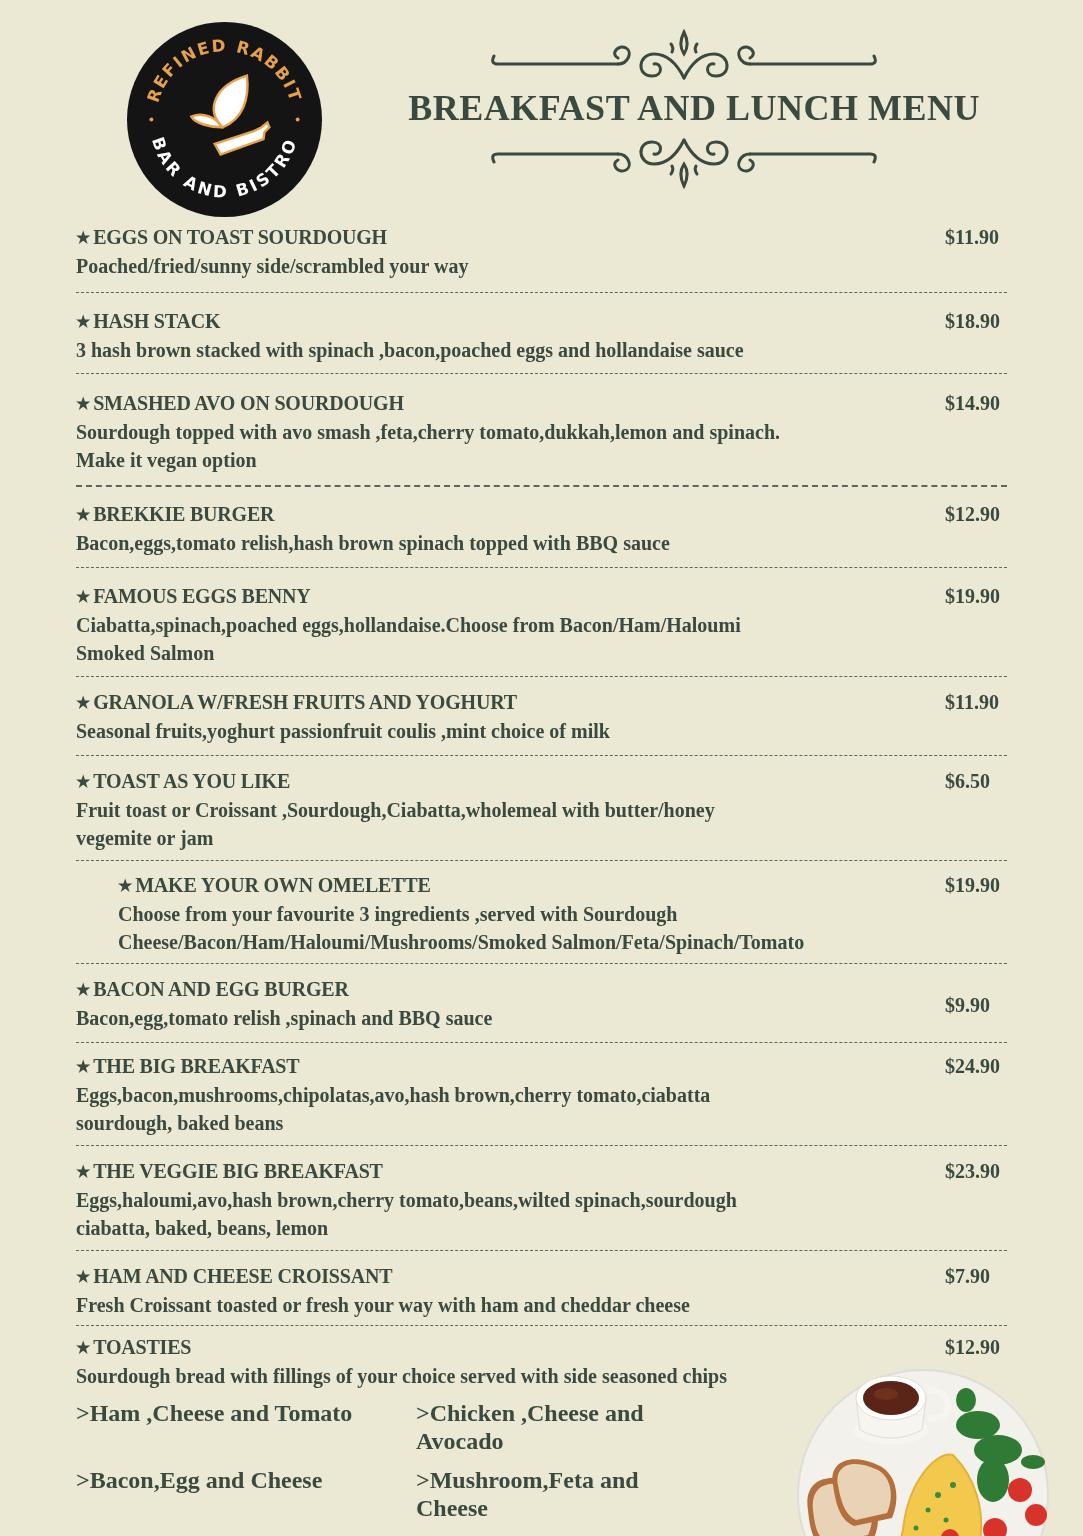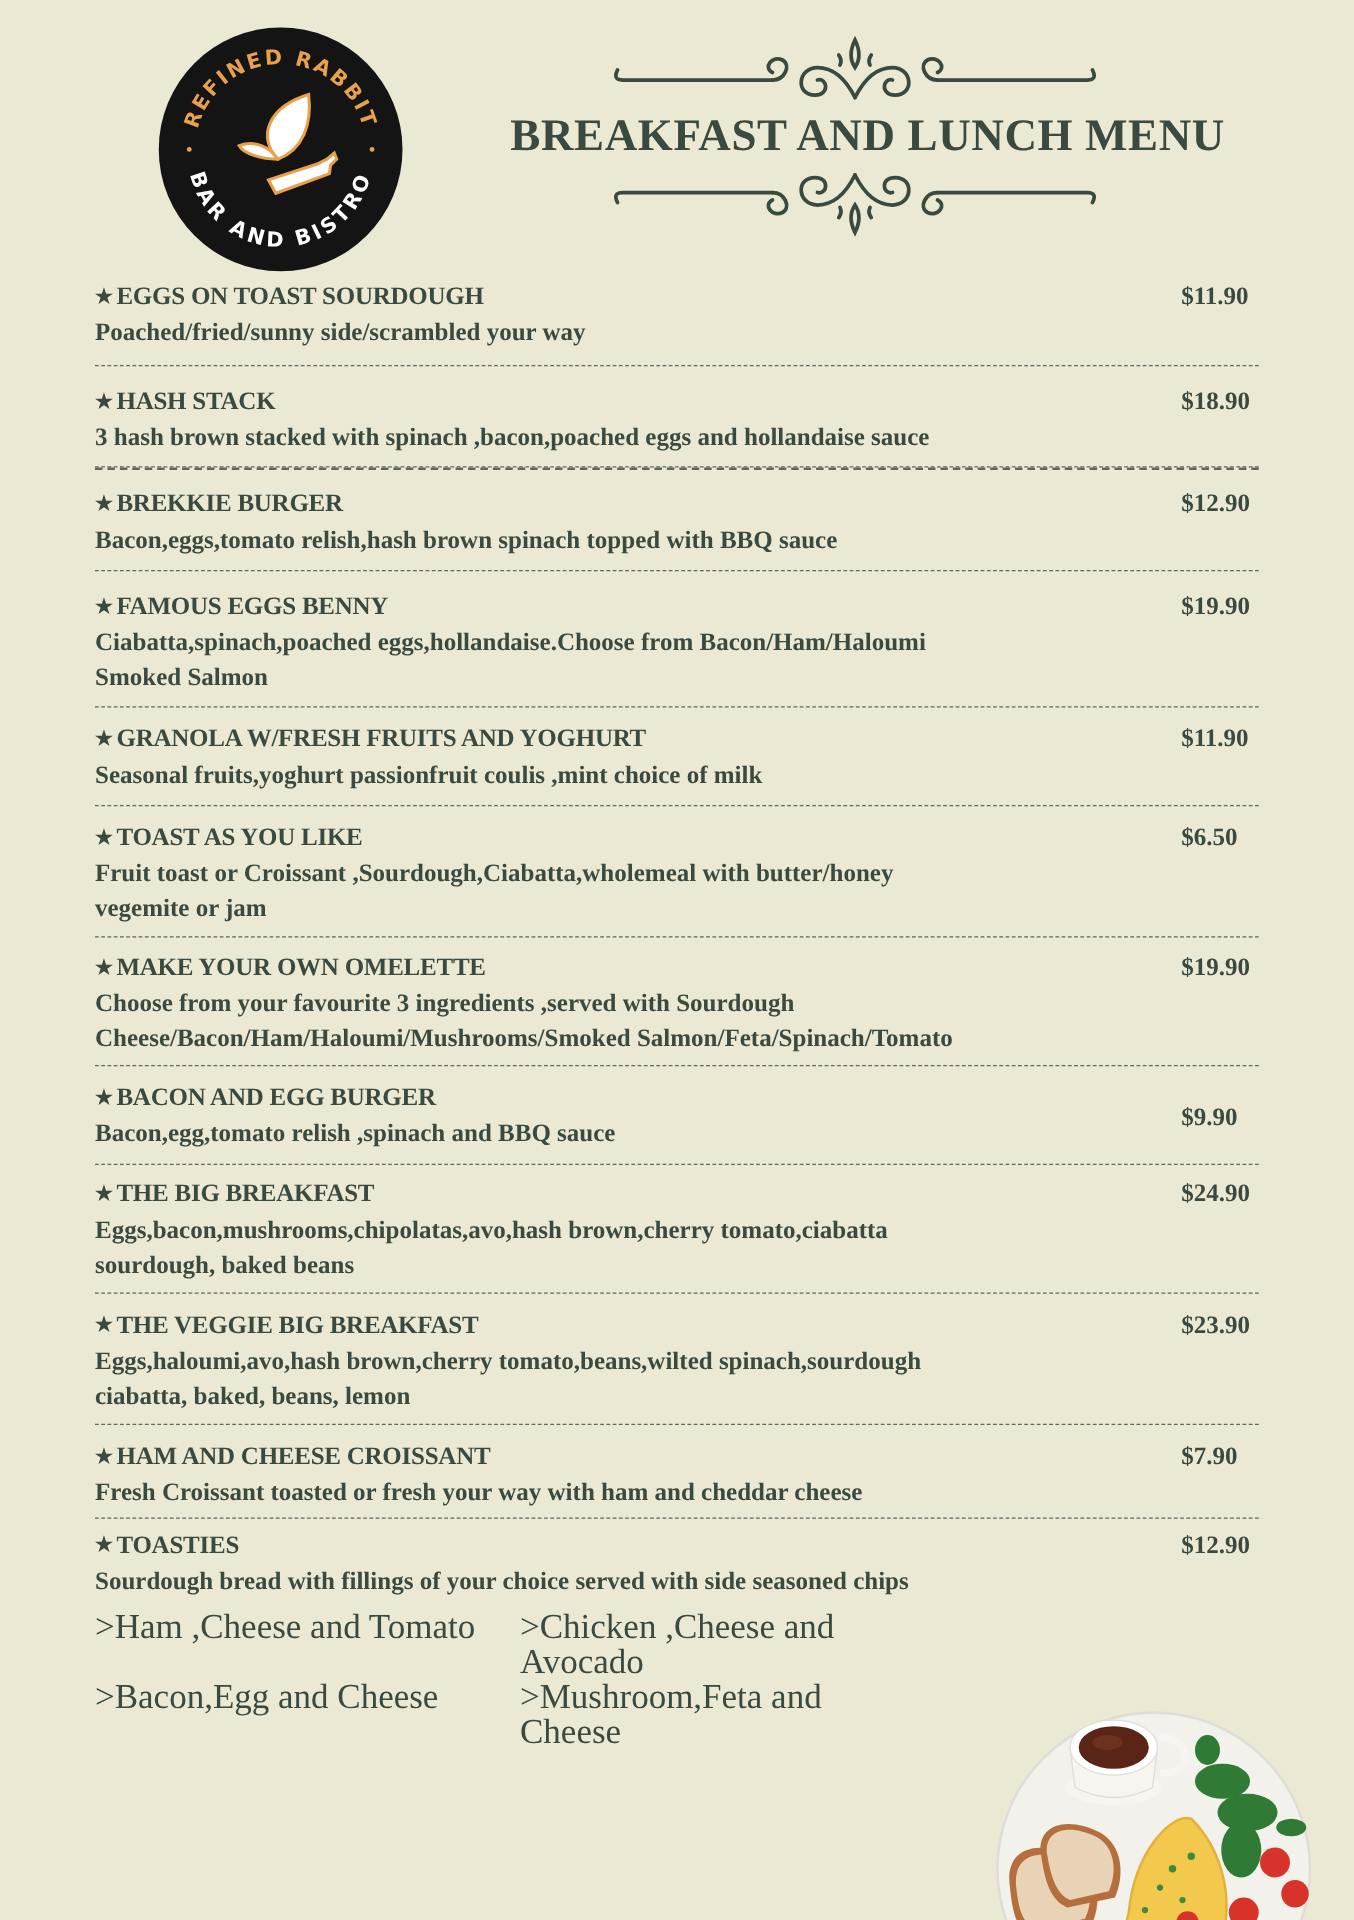--- a/index.html
+++ b/index.html
@@ -63,23 +63,23 @@
     }
     .sep {
       border-top: 1.5px dashed #5c675f;
       margin: 0;
       height: 0;
     }
 
     .options {
       display: grid;
       grid-template-columns: 340px 300px;
-      row-gap: 0;
+      row-gap: 11px;
       margin-top: 9px;
-      font-weight: normal; font-size: 28px; line-height: 28px;
+      font-weight: bold; font-size: 24px; line-height: 28px;
     }
 
     .food-photo {
       position: absolute; left: 788px; top: 1360px;
       width: 270px; height: 190px;
     }
   </style>
 </head>
 <body>
 
@@ -144,20 +144,26 @@
   </div>
   <div class="sep"></div>
 
   <div class="item" style="height:80px; padding-top:15px;">
     <div class="item-name"><span class="star">★</span><span>HASH STACK</span></div>
     <div class="item-desc">3 hash brown stacked with spinach ,bacon,poached eggs and hollandaise sauce</div>
     <div class="price" style="top:15px;">$18.90</div>
   </div>
   <div class="sep"></div>
 
+  <div class="item" style="height:111px; padding-top:16px;">
+    <div class="item-name"><span class="star">★</span><span>SMASHED AVO ON SOURDOUGH</span></div>
+    <div class="item-desc">Sourdough topped with avo smash ,feta,cherry tomato,dukkah,lemon and spinach.
+Make it vegan option</div>
+    <div class="price" style="top:16px;">$14.90</div>
+  </div>
   <div class="sep" style="border-top-width:2.5px;"></div>
 
   <div class="item" style="height:80px; padding-top:14px;">
     <div class="item-name"><span class="star">★</span><span>BREKKIE BURGER</span></div>
     <div class="item-desc">Bacon,eggs,tomato relish,hash brown spinach topped with BBQ sauce</div>
     <div class="price" style="top:14px;">$12.90</div>
   </div>
   <div class="sep"></div>
 
   <div class="item" style="height:108px; padding-top:15px;">
@@ -176,21 +182,21 @@
   <div class="sep"></div>
 
   <div class="item" style="height:104px; padding-top:12px;">
     <div class="item-name"><span class="star">★</span><span>TOAST AS YOU LIKE</span></div>
     <div class="item-desc">Fruit toast or Croissant ,Sourdough,Ciabatta,wholemeal with butter/honey
 vegemite or jam</div>
     <div class="price" style="top:12px;">$6.50</div>
   </div>
   <div class="sep"></div>
 
-  <div class="item" style="height:102px; padding-top:11px;">
+  <div class="item" style="height:102px; padding-top:11px;margin-left:42px;">
     <div class="item-name"><span class="star">★</span><span>MAKE YOUR OWN OMELETTE</span></div>
     <div class="item-desc">Choose from your favourite 3 ingredients ,served with Sourdough
 Cheese/Bacon/Ham/Haloumi/Mushrooms/Smoked Salmon/Feta/Spinach/Tomato</div>
     <div class="price" style="top:11px;">$19.90</div>
   </div>
   <div class="sep"></div>
 
   <div class="item" style="height:78px; padding-top:12px;">
     <div class="item-name"><span class="star">★</span><span>BACON AND EGG BURGER</span></div>
     <div class="item-desc">Bacon,egg,tomato relish ,spinach and BBQ sauce</div>

